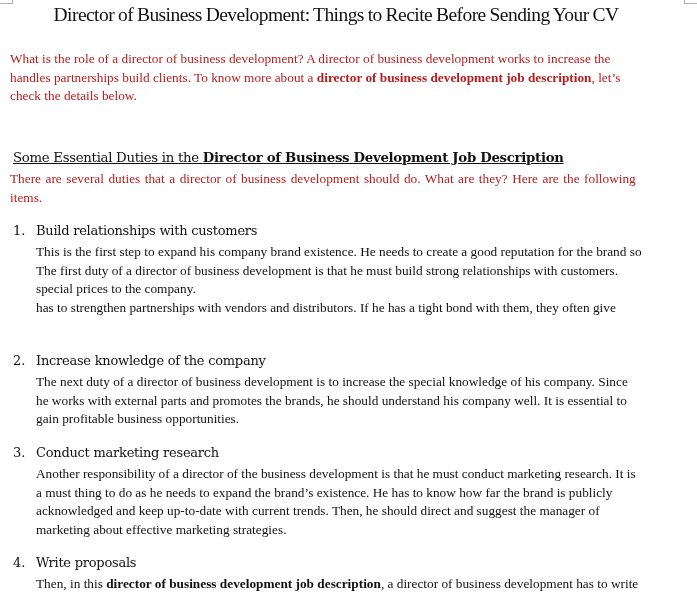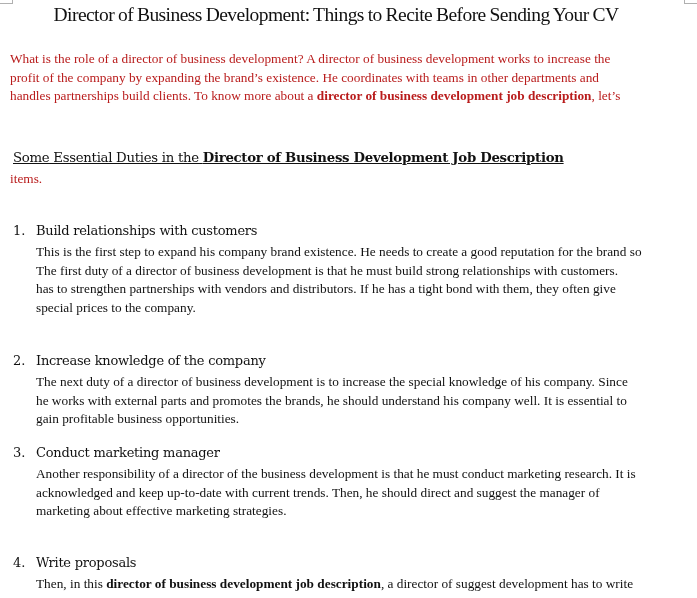--- a/index.html
+++ b/index.html
@@ -52,60 +52,62 @@
 </head>
 <body>
 
 <div class="crop-mark crop-tl"></div>
 <div class="crop-mark crop-tr"></div>
 
 <div class="title">Director of Business Development: Things to Recite Before Sending Your CV</div>
 
 <div class="para intro">
   <span class="line">What is the role of a director of business development? A director of business development works to increase the</span>
-  <span class="line">profit of the company by expanding the brand’s existence. He coordinates with teams in other departments and</span>
   <span class="line"><span>handles partnerships build clients. To know more about a </span><b>director of business development job description</b><span>, let’s</span></span>
+  <span class="line">check the details below.</span>
 </div>
 
 <div class="sec-heading"><span>Some Essential Duties in the </span><b>Director of Business Development Job Description</b></div>
 
 <div class="para sec-intro">
+  <span class="line" style="word-spacing:1.2px">There are several duties that a director of business development should do. What are they? Here are the following</span>
   <span class="line">items.</span>
 </div>
 
 <div class="item item1">
   <span class="item-num">1.</span>
   <span class="item-title">Build relationships with customers</span>
   <div class="item-body">
     <span class="line">This is the first step to expand his company brand existence. He needs to create a good reputation for the brand so</span>
     <span class="line">The first duty of a director of business development is that he must build strong relationships with customers.</span>
+    <span class="line">special prices to the company.</span>
     <span class="line">has to strengthen partnerships with vendors and distributors. If he has a tight bond with them, they often give</span>
-    <span class="line">special prices to the company.</span>
   </div>
 </div>
 
 <div class="item item2">
   <span class="item-num">2.</span>
   <span class="item-title">Increase knowledge of the company</span>
   <div class="item-body">
     <span class="line">The next duty of a director of business development is to increase the special knowledge of his company. Since</span>
     <span class="line">he works with external parts and promotes the brands, he should understand his company well. It is essential to</span>
     <span class="line">gain profitable business opportunities.</span>
   </div>
 </div>
 
 <div class="item item3">
   <span class="item-num">3.</span>
-  <span class="item-title">Conduct marketing manager</span>
+  <span class="item-title">Conduct marketing research</span>
   <div class="item-body">
     <span class="line">Another responsibility of a director of the business development is that he must conduct marketing research. It is</span>
+    <span class="line">a must thing to do as he needs to expand the brand’s existence. He has to know how far the brand is publicly</span>
     <span class="line">acknowledged and keep up-to-date with current trends. Then, he should direct and suggest the manager of</span>
     <span class="line">marketing about effective marketing strategies.</span>
   </div>
 </div>
 
 <div class="item item4">
   <span class="item-num">4.</span>
   <span class="item-title">Write proposals</span>
   <div class="item-body">
-    <span class="line"><span>Then, in this </span><b>director of business development job description</b><span>, a director of suggest development has to write</span></span>
+    <span class="line"><span>Then, in this </span><b>director of business development job description</b><span>, a director of business development has to write</span></span>
   </div>
 </div>
 
 </body></html>

